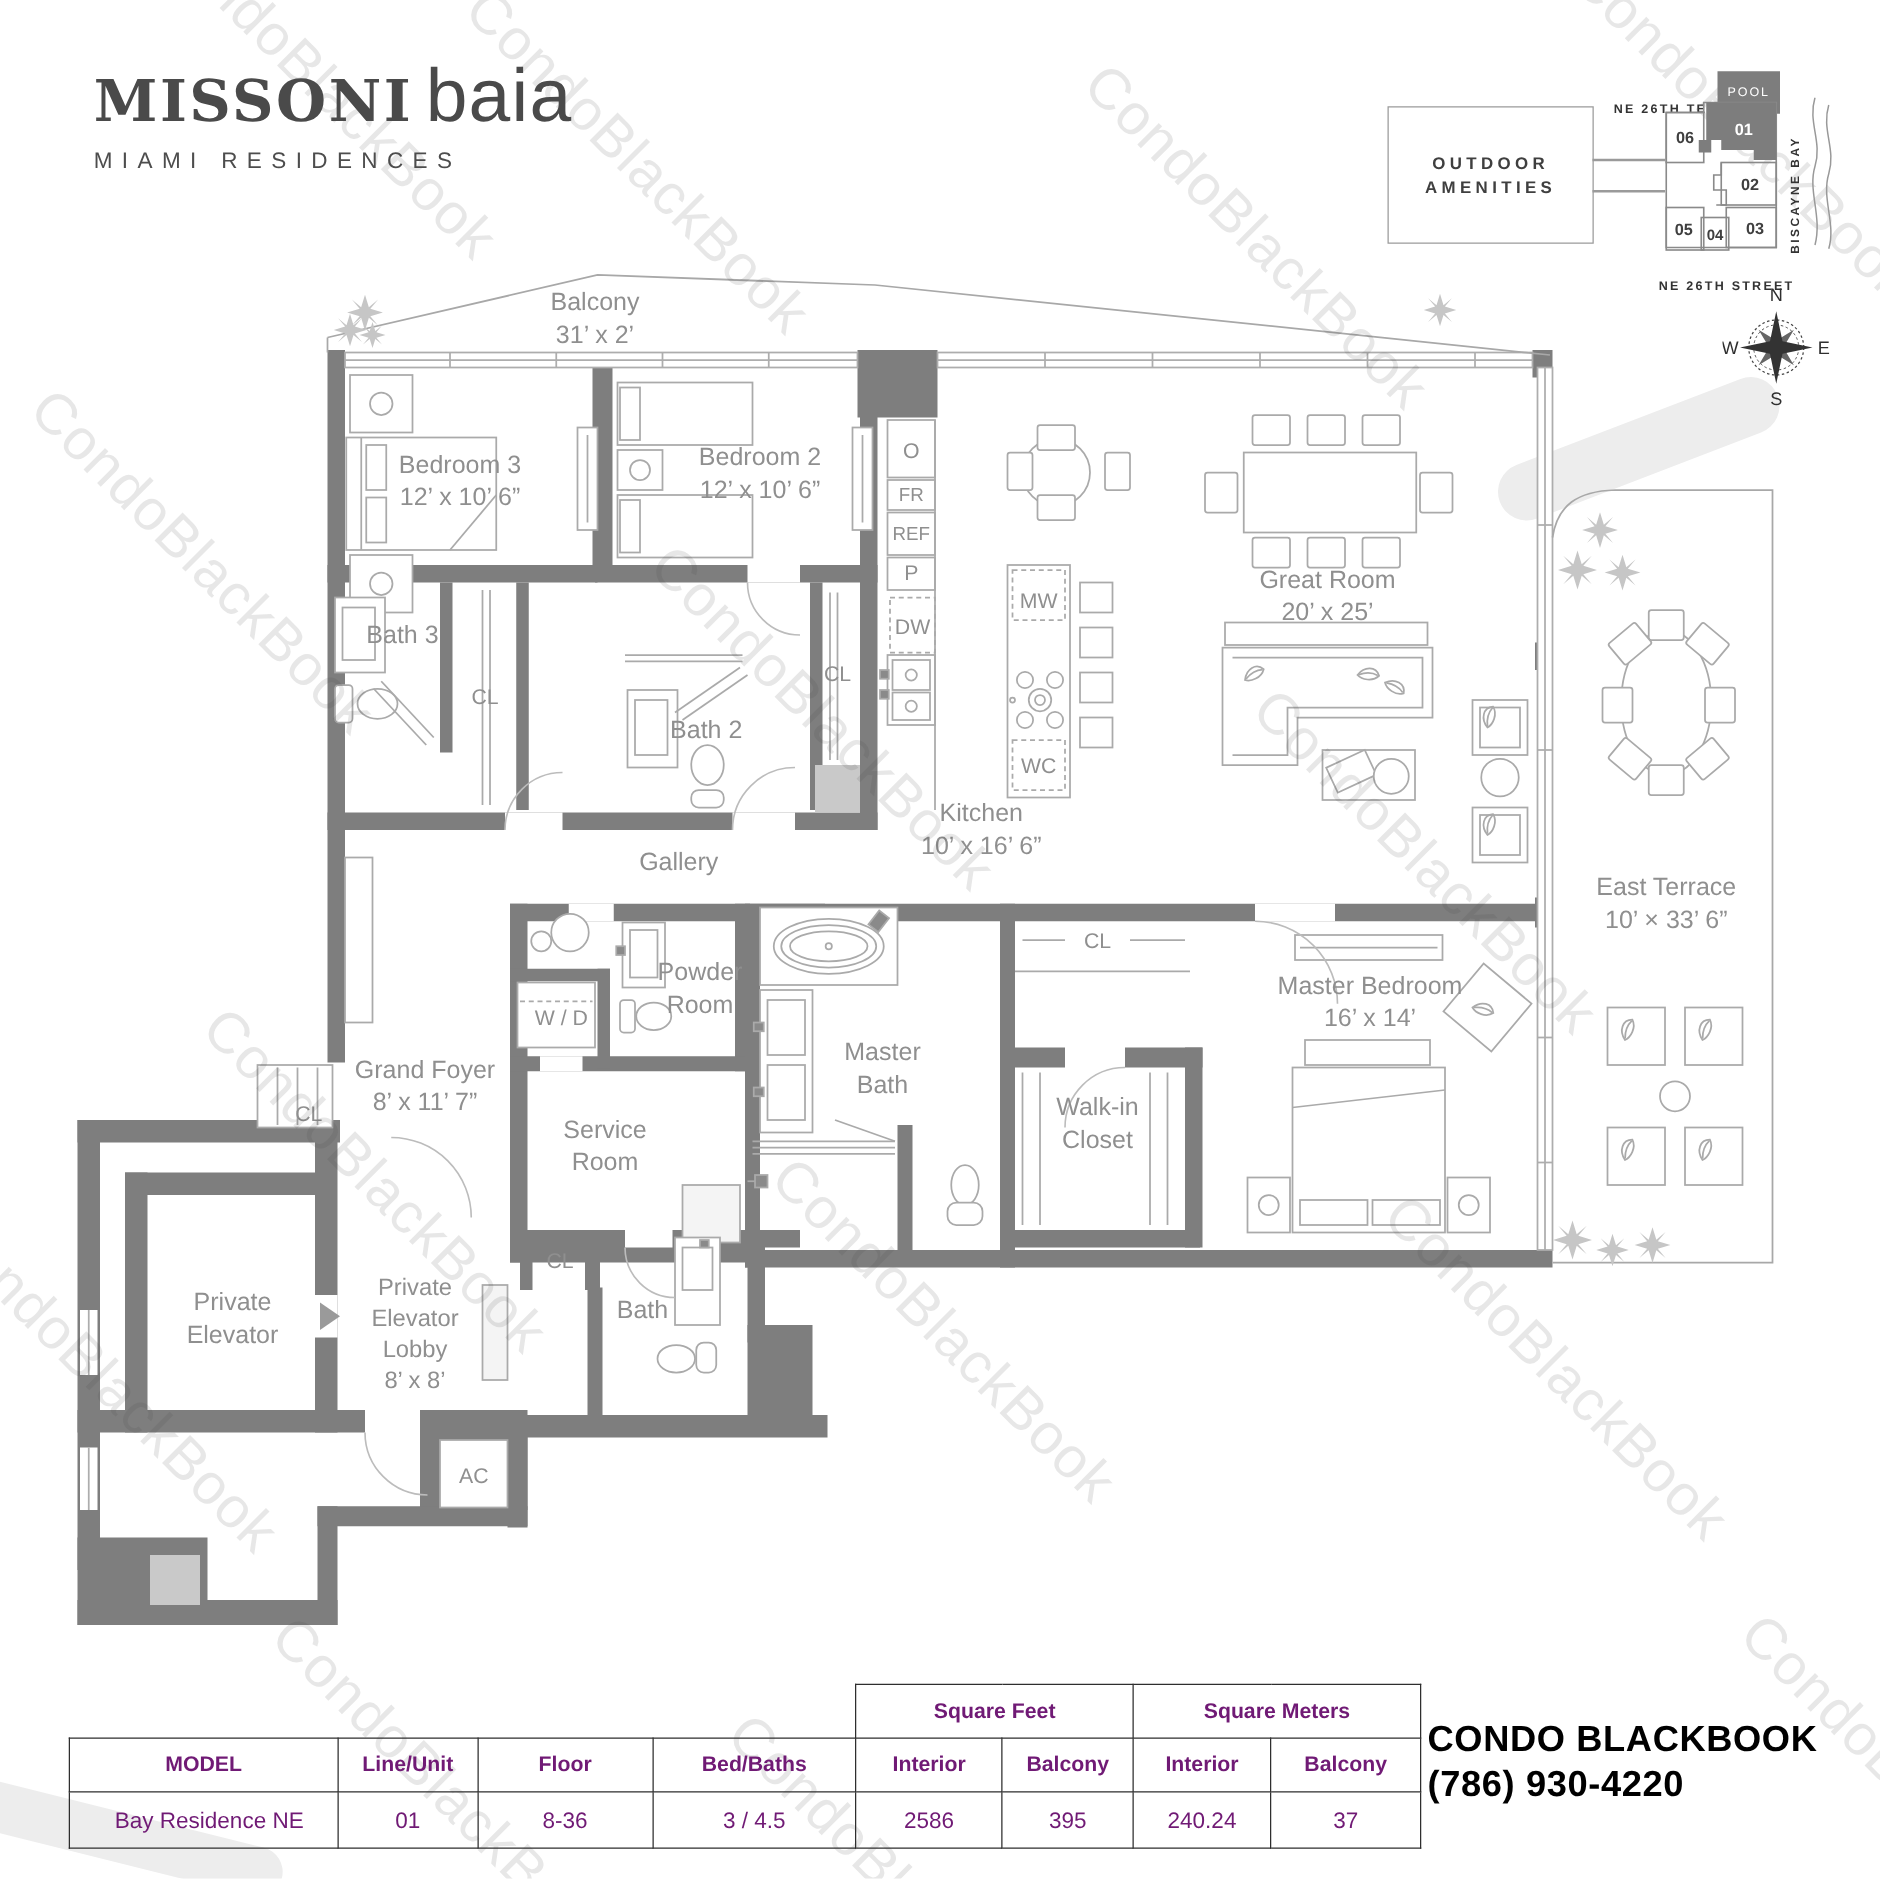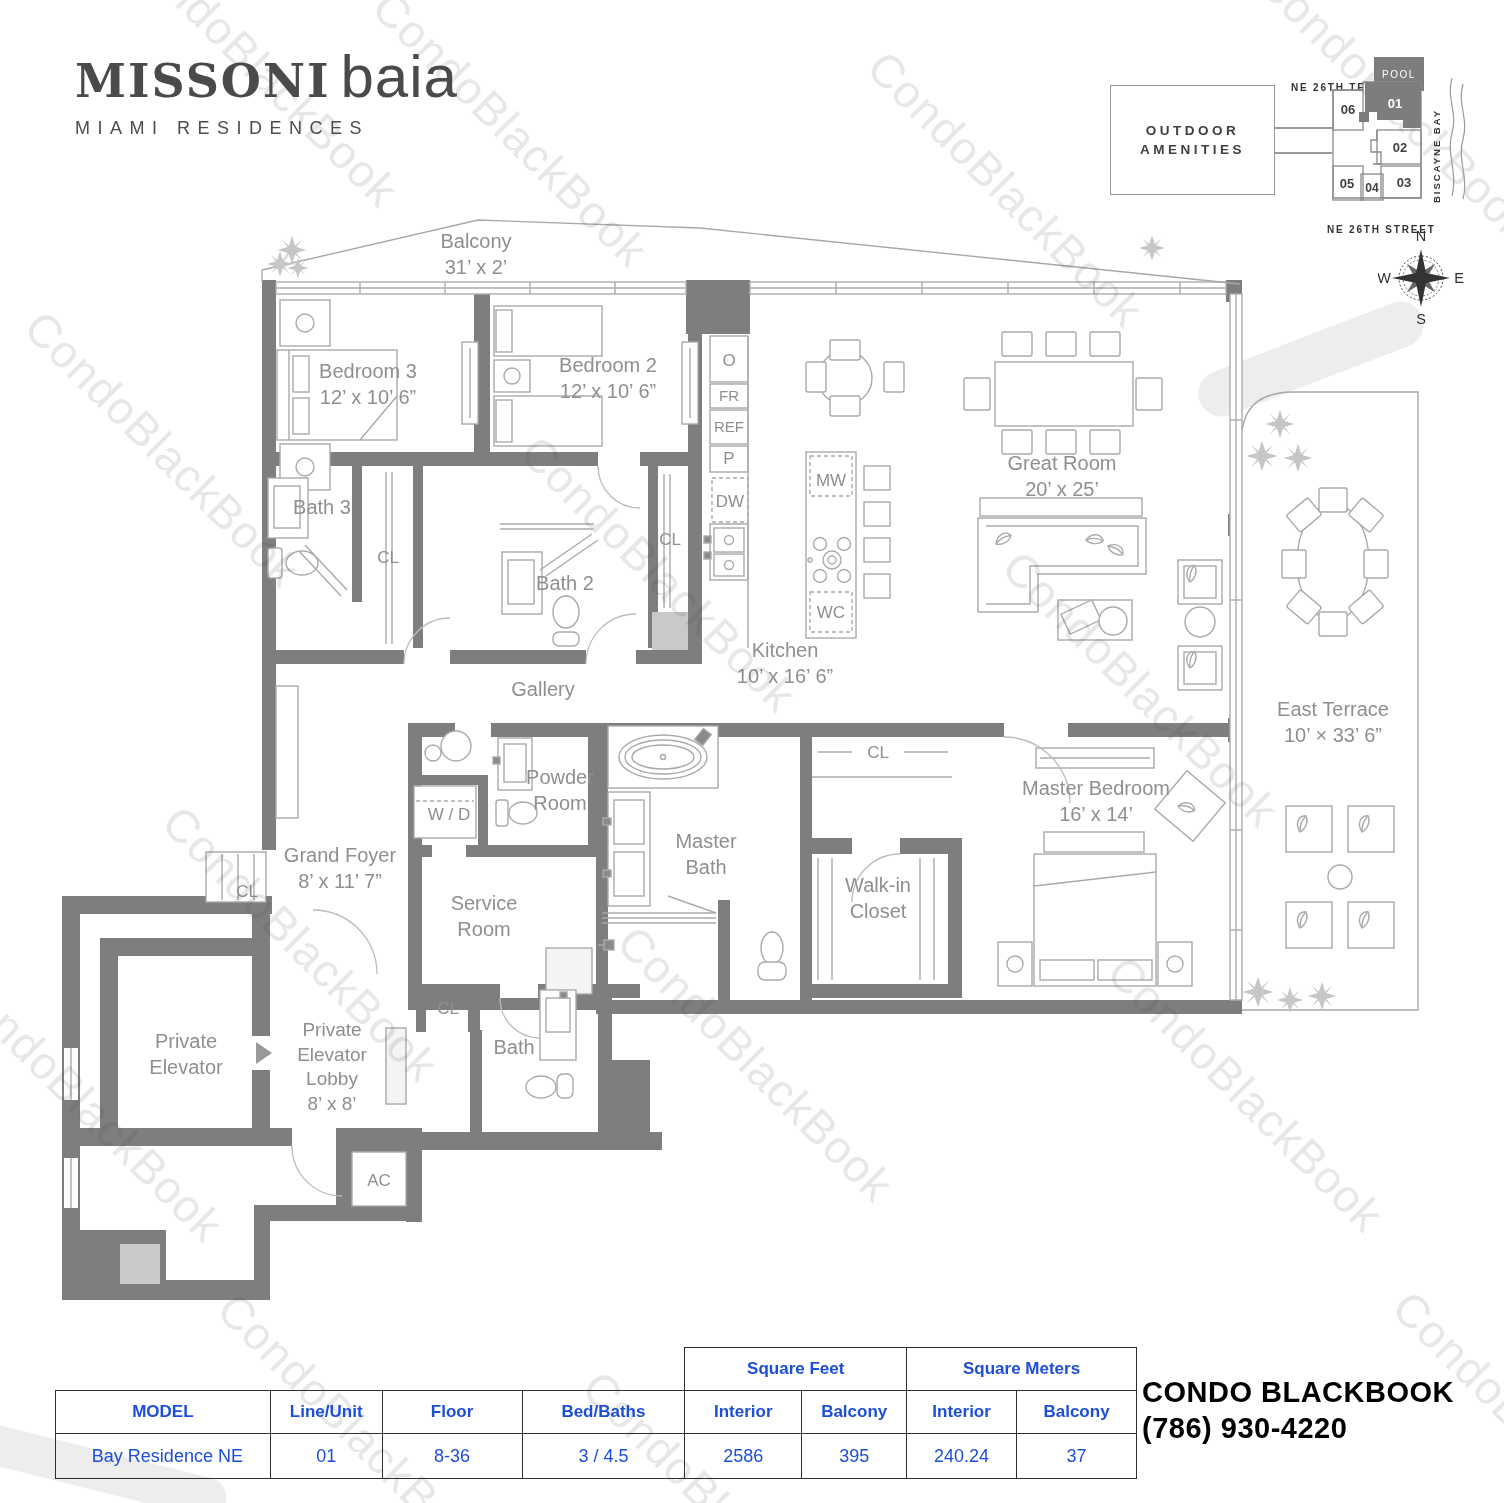--- a/index.html
+++ b/index.html
@@ -21,21 +21,21 @@
       font-size:13.5px;letter-spacing:3.5px;color:#3f3f3f;z-index:6;font-weight:700;}
   .kp-line{position:absolute;height:1.5px;background:#9a9a9a;z-index:6;}
   .kp-street{position:absolute;font-size:10px;font-weight:700;letter-spacing:1.8px;color:#333;z-index:6;}
   .kp-bay{position:absolute;left:1431px;top:88px;height:115px;font-size:9.5px;font-weight:700;
       letter-spacing:2px;color:#333;writing-mode:vertical-rl;transform:rotate(180deg);z-index:6;}
   .kp-pool{position:absolute;left:1374px;top:57px;width:50px;height:34px;background:#7d7d7d;color:#fff;
       font-size:10px;letter-spacing:1.5px;display:flex;align-items:center;justify-content:center;z-index:6;}
   .kp-svg,.waves,.compass{position:absolute;z-index:6;}
   
   .sum-table{position:absolute;left:55px;top:1347px;width:1082px;border-collapse:collapse;z-index:6;
-      color:#1d4ed8;}
+      color:#701a75;}
   .sum-table td,.sum-table th{border:1.5px solid #2e2e2e;text-align:center;font-size:17px;}
   .sum-table .nob{border:none;}
   .sum-table .gh{height:40px;font-weight:700;}
   .sum-table .hd{height:40px;font-weight:700;}
   .sum-table .dv{height:42px;font-size:18px;font-weight:400;}
   .sum-table .left{text-align:center;padding-left:10px;}
   .footer{position:absolute;left:1142px;top:1374px;width:362px;text-align:left;z-index:6;
       font-weight:700;font-size:29px;letter-spacing:0.5px;line-height:1.25;color:#000;}
 </style>
 </head>

